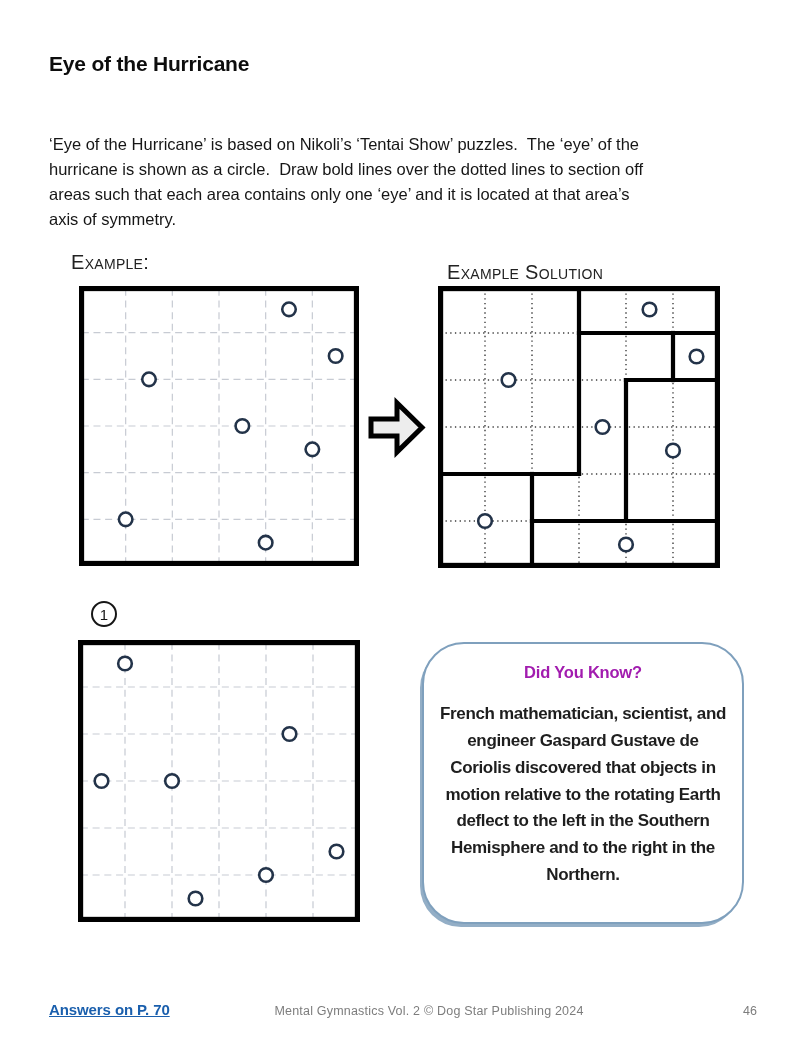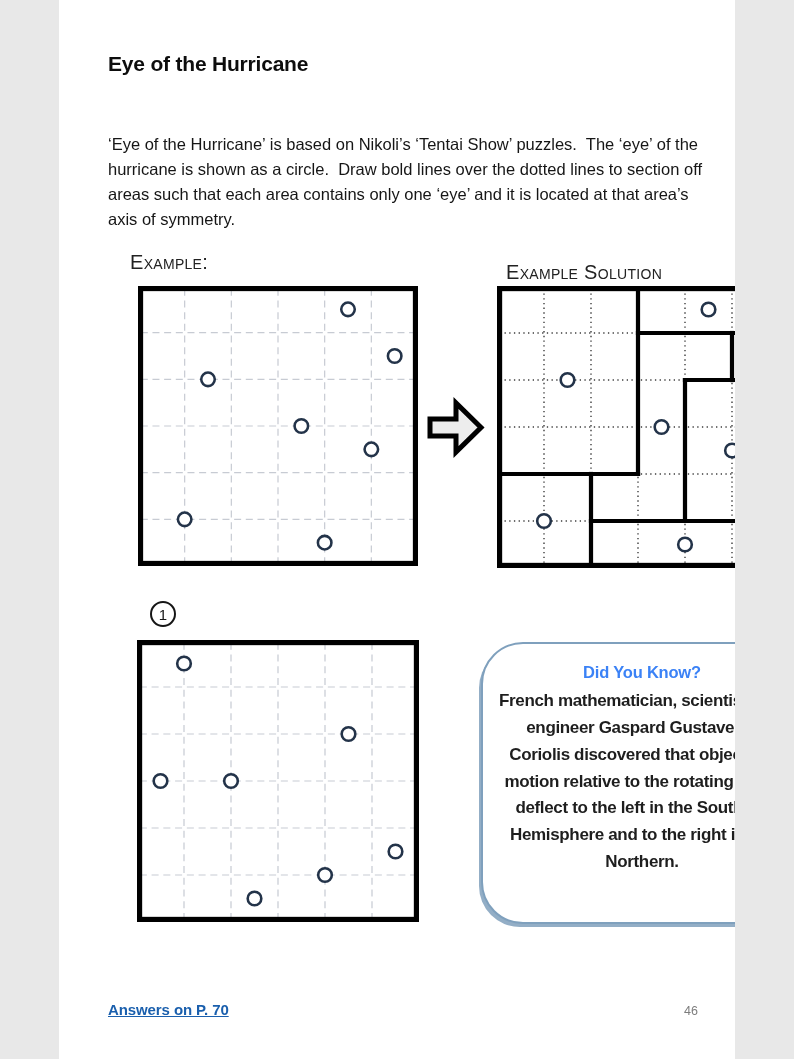--- a/index.html
+++ b/index.html
@@ -3,21 +3,21 @@
 <meta charset="utf-8">
 <style>
   :root{
     --link-blue:#1a5fad;
     --footer-gray:#7d7d7d;
     --box-border:#7fa0bd;
     --ink:#111;
   }
   html,body{margin:0;padding:0;background:#e8e8e8;}
   .page{
-    position:relative;width:676px;height:1059px;margin:0 auto;
+    position:relative;width:794px;height:1059px;margin:0 auto;
     background:#ffffff;overflow:hidden;
     font-family:"Liberation Sans",sans-serif;color:var(--ink);
   }
   .page-title{
     position:absolute;left:49px;top:52px;
     font-size:21px;font-weight:bold;letter-spacing:-0.2px;color:#0d0d0d;
   }
   .intro{
     position:absolute;left:49px;top:88px;width:712px;
     font-size:16.5px;line-height:25px;white-space:pre-line;color:#161616;margin-top:44px;
@@ -41,21 +41,21 @@
     display:flex;align-items:center;justify-content:center;
     font-size:15px;line-height:1;color:#161616;background:#fff;
   }
   .dyk-box{
     position:absolute;left:422px;top:642px;width:322px;height:282px;
     box-sizing:border-box;border:2.2px solid var(--box-border);
     border-radius:42px;background:#fff;
     box-shadow:-3px 4px 0 -1px #93aec6;
     padding:19px 12px 0;text-align:center;
   }
-  .dyk-title{font-size:16.5px;font-weight:bold;letter-spacing:-0.2px;margin:0 0 6px;color:#3b82f6;}
+  .dyk-title{font-size:16.5px;font-weight:bold;letter-spacing:-0.2px;margin:0 0 19px;color:#a21caf;}
   .dyk-par{
     font-size:17px;font-weight:bold;letter-spacing:-0.35px;
     line-height:1.58;margin:0 0 19px;color:#1e1e1e;
   }
   .footer-link{
     position:absolute;left:49px;top:1001px;
     font-size:15px;font-weight:bold;color:var(--link-blue);
     text-decoration:underline;cursor:pointer;letter-spacing:-0.1px;
   }
   .footer-copy{
@@ -168,15 +168,16 @@
         <circle cx="250" cy="550" r="14.5" fill="#ffffff" stroke="#233349" stroke-width="5.5"></circle>
       </svg>
   </div>
 
   <div class="dyk-box">
     <div class="dyk-title">Did You Know?</div>
     <p class="dyk-par">French mathematician, scientist, and engineer Gaspard Gustave de Coriolis discovered that objects in motion relative to the rotating Earth deflect to the left in the Southern Hemisphere and to the right in the Northern.</p>
   </div>
 
   <a class="footer-link">Answers on P. 70</a>
+  <div class="footer-copy">Mental Gymnastics Vol. 2 © Dog Star Publishing 2024</div>
   <div class="footer-page">46</div>
 
 </div>
 
 </body></html>

